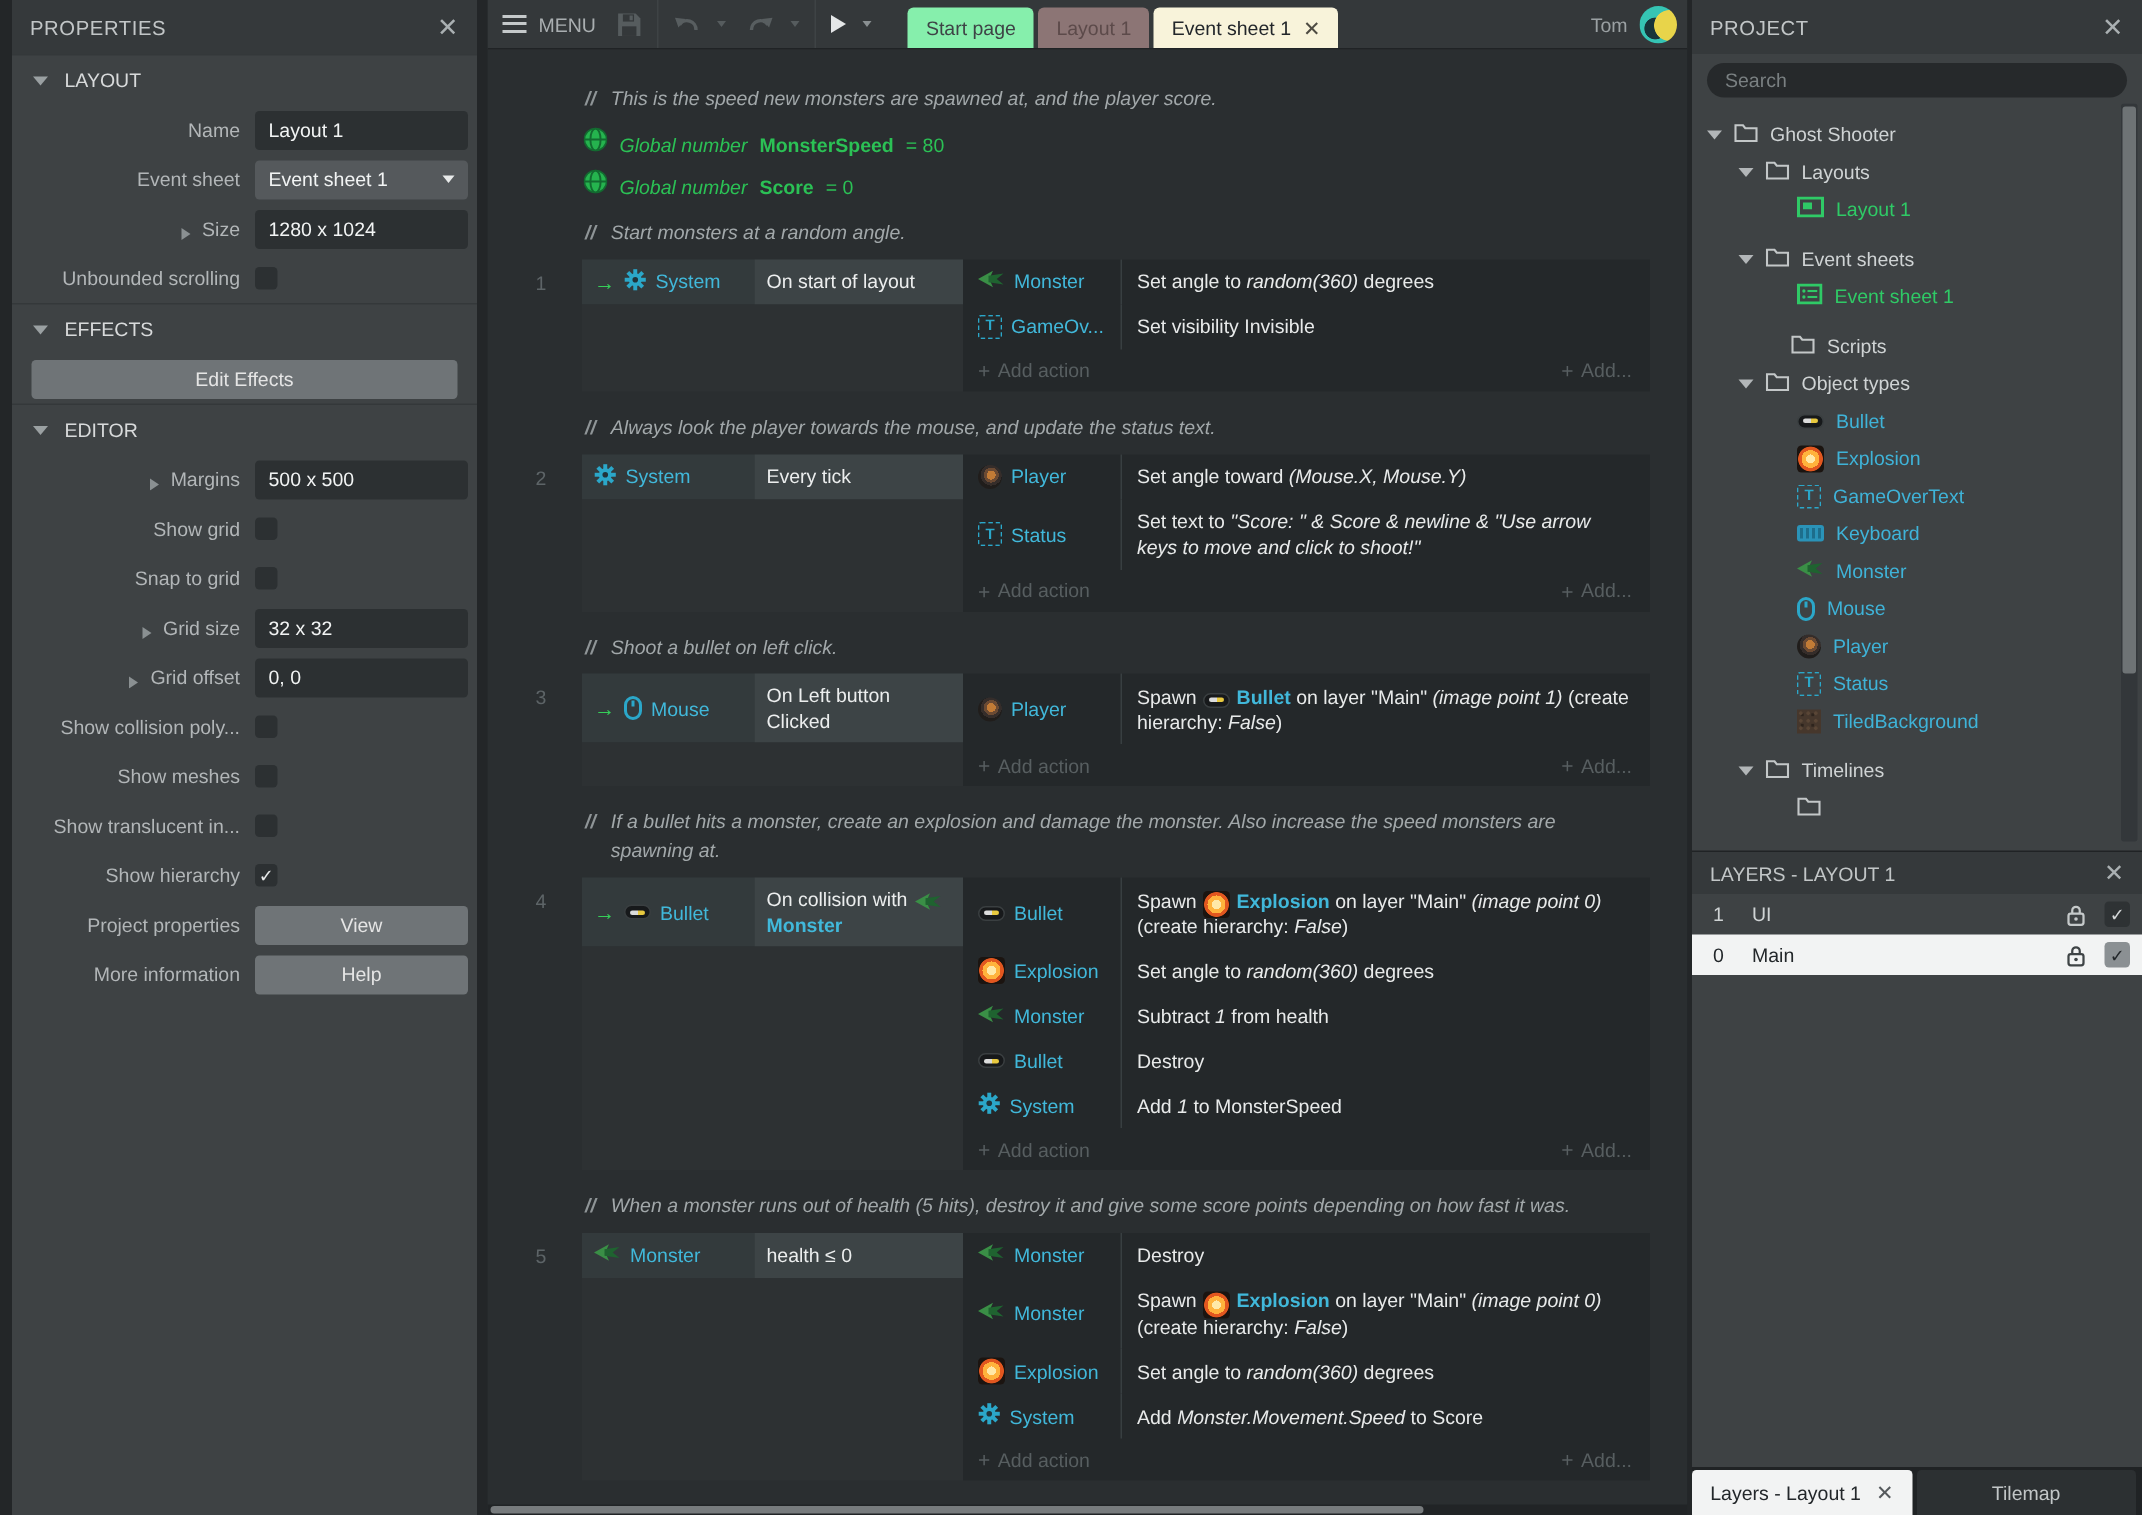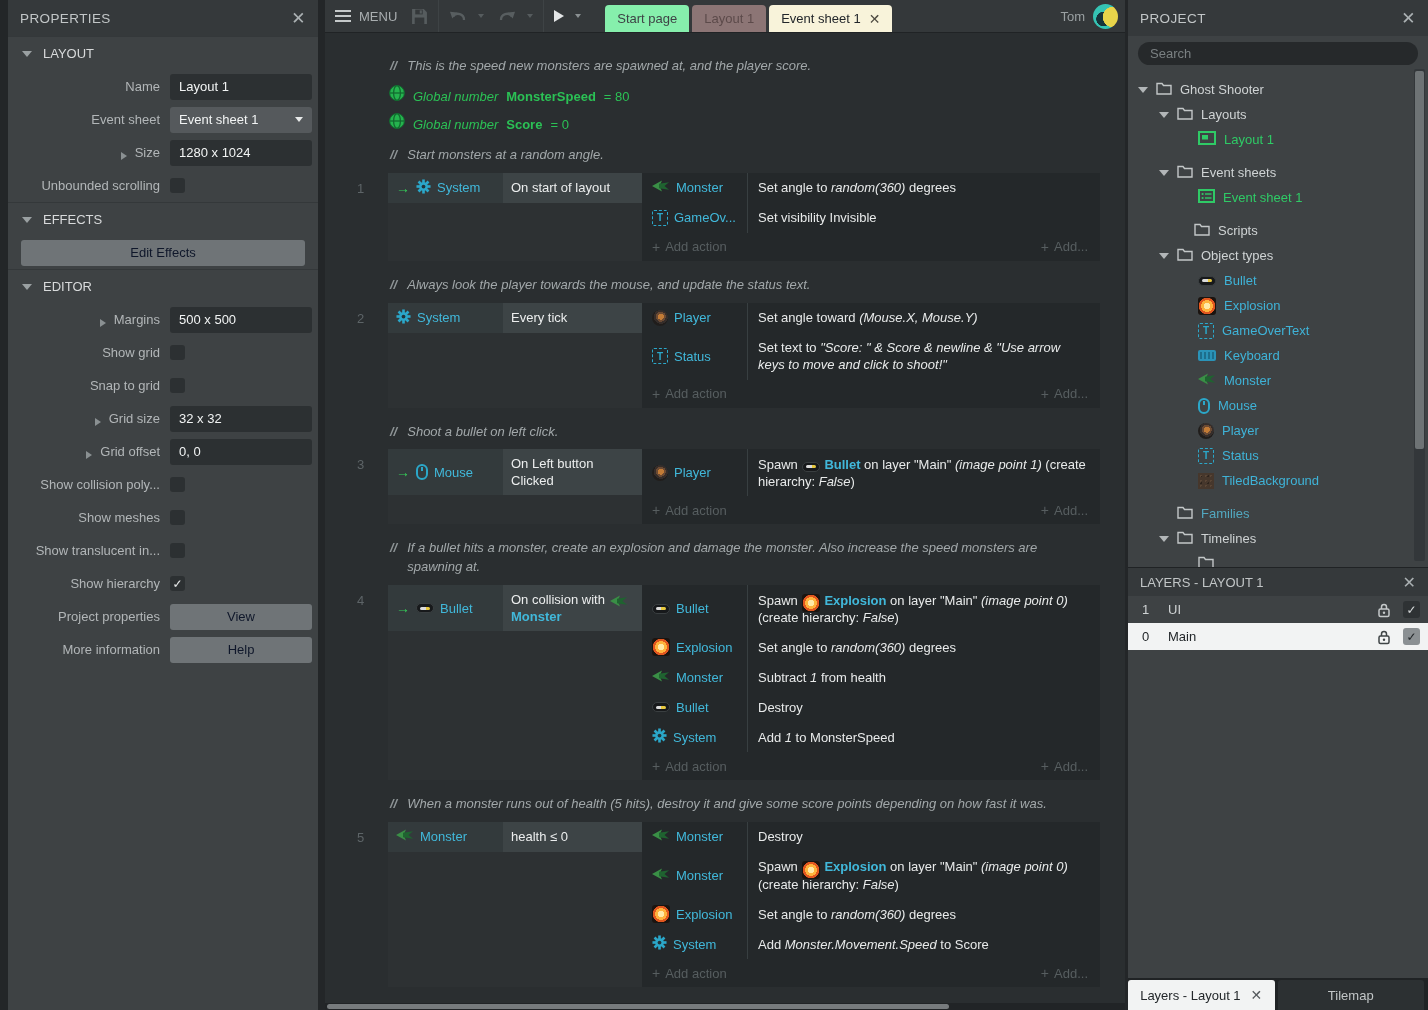--- a/index.html
+++ b/index.html
@@ -22,21 +22,21 @@
 .tri-right{display:inline-block;width:0;height:0;border-top:4.5px solid transparent;border-bottom:4.5px solid transparent;border-left:6px solid #8a9092;margin-right:8px}
 .prow{display:flex;align-items:center;height:33px;padding-right:6px}
 .plabel{flex:1;text-align:right;color:#b2b6b8;padding-right:10px;white-space:nowrap;overflow:hidden;display:flex;justify-content:flex-end;align-items:flex-end}
 .pfield{width:142px;flex:none;display:flex;align-items:center}
 .pinput,.pselect{width:142px;height:26px;border-radius:3px;display:flex;align-items:center;padding:0 9px;color:#f2f4f4;white-space:nowrap;overflow:hidden}
 .pinput{background:#2c3032}
 .pselect{background:#55595c;justify-content:space-between}
 .chev{width:0;height:0;border-left:4.5px solid transparent;border-right:4.5px solid transparent;border-top:5.5px solid #e8eaea}
 .cb{width:15px;height:15px;border-radius:3px;background:#2c3032;display:inline-flex;align-items:center;justify-content:center;color:#e8eaea;font-size:12px}
 .pbtnrow{padding:4px 13px;height:33px;display:flex;align-items:center}
-.pbtn{flex:1;height:26px;background:#6f7477;border-radius:3px;color:#0f172a;display:flex;align-items:center;justify-content:center}
+.pbtn{flex:1;height:26px;background:#6f7477;border-radius:3px;color:#e5e5e5;display:flex;align-items:center;justify-content:center}
 .pbtn.small{flex:none;width:142px}
 
 
 .center{width:800px;flex:none;display:flex;flex-direction:column;background:#2a2e30;overflow:hidden}
 .toolbar{height:33px;flex:none;background:#34383a;display:flex;align-items:center;border-bottom:1px solid #202325}
 .tb-group{display:flex;align-items:center;height:100%;padding:0 8px;border-right:1px solid #3e4345;gap:10px}
 .tb-group.noborder{border-right:none}
 .tb-btn{display:flex;align-items:center;gap:8px;color:#a9aeb0;padding:0 2px}
 .hamburger-icon{display:inline-block;width:16px;height:12px;background:linear-gradient(#c5c9ca 0 2px,transparent 2px 5px,#c5c9ca 5px 7px,transparent 7px 10px,#c5c9ca 10px 12px)}
 .caret{width:0;height:0;border-left:3.5px solid transparent;border-right:3.5px solid transparent;border-top:4px solid #8a9092;margin-left:3px}
@@ -781,27 +781,20 @@
             <span class="texp-sp"></span>
             <span class="icon text-icon ">T</span>
             <span class="tlabel blue">Status</span>
           </div>
           <div class="titem gap" style="padding-left:52px">
             <span class="texp-sp"></span>
             <span class="icon tiledbg-icon "></span>
             <span class="tlabel blue">TiledBackground</span>
           </div>
           <div class="titem" style="padding-left:31px">
-            <span class="texp-sp"></span>
-            <span class="icon folder-icon "><svg width="16" height="13" viewBox="0 0 16 13">
-                <path d="M1 1.5 h5 l1.5 2 H15 v8.5 H1 Z" fill="none" stroke="#c3c7c8" stroke-width="1.4"></path>
-              </svg></span>
-            <span class="tlabel tealdim">Families</span>
-          </div>
-          <div class="titem" style="padding-left:31px">
             <span class="texp"></span>
             <span class="icon folder-icon "><svg width="16" height="13" viewBox="0 0 16 13">
                 <path d="M1 1.5 h5 l1.5 2 H15 v8.5 H1 Z" fill="none" stroke="#c3c7c8" stroke-width="1.4"></path>
               </svg></span>
             <span class="tlabel ">Timelines</span>
           </div>
           <div class="titem" style="padding-left:52px">
             <span class="texp-sp"></span>
             <span class="icon folder-icon "><svg width="16" height="13" viewBox="0 0 16 13">
                 <path d="M1 1.5 h5 l1.5 2 H15 v8.5 H1 Z" fill="none" stroke="#c3c7c8" stroke-width="1.4"></path>

